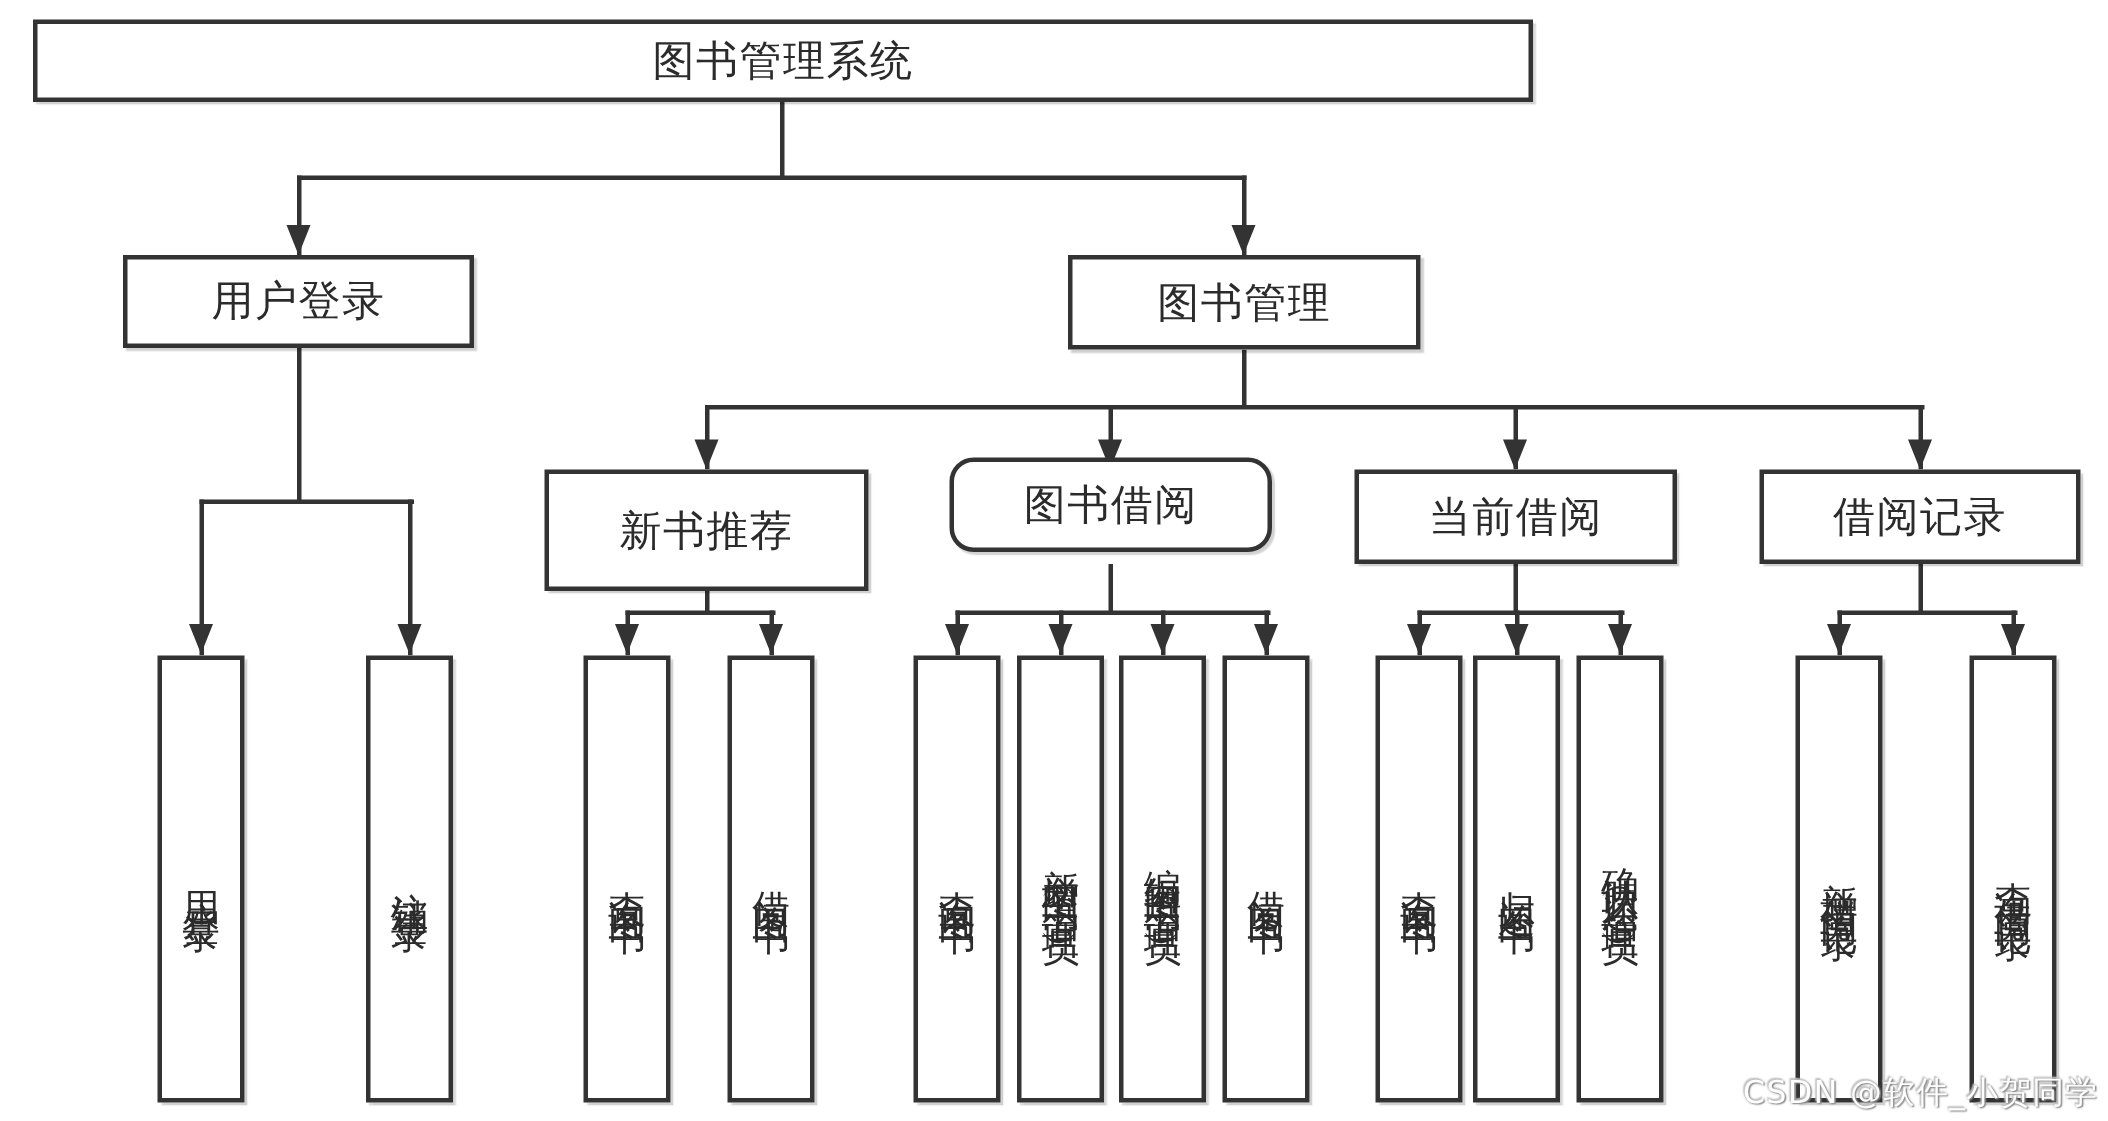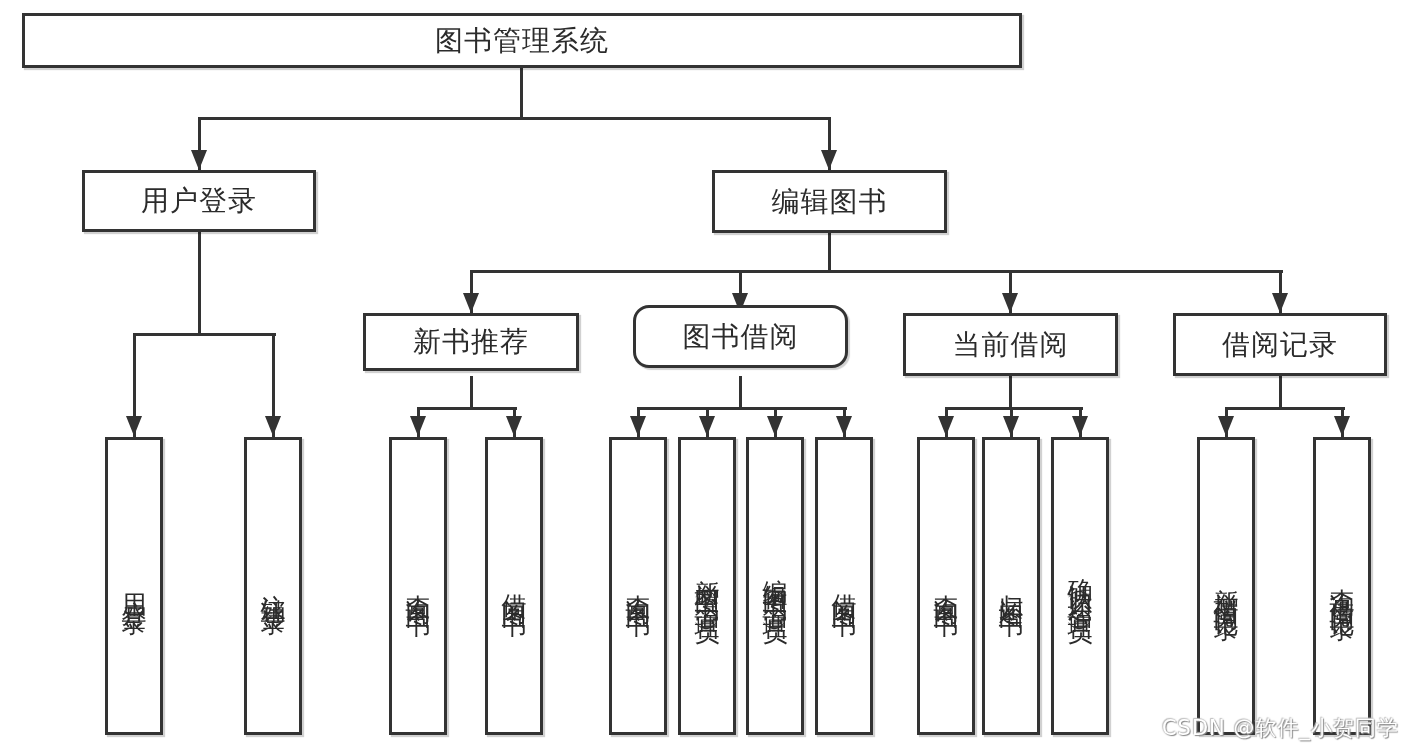--- a/index.html
+++ b/index.html
@@ -94,23 +94,23 @@
   <div class="line" style="left:1279px;top:376px;width:3px;height:33px;"></div>
   <div class="line" style="left:1225px;top:407px;width:120px;height:3px;"></div>
   <div class="line" style="left:1225px;top:407px;width:3px;height:30px;"></div>
   <div class="arrow" style="left:1218px;top:416px;"></div>
   <div class="line" style="left:1341px;top:407px;width:3px;height:30px;"></div>
   <div class="arrow" style="left:1334px;top:416px;"></div>
 
   <div class="node h" style="left:22px;top:13px;width:1000px;height:55px;">图书管理系统</div>
 
   <div class="node h" style="left:82px;top:170px;width:234px;height:62px;">用户登录</div>
-  <div class="node h" style="left:712px;top:170px;width:235px;height:63px;">编辑图书</div>
+  <div class="node h" style="left:712px;top:170px;width:235px;height:63px;">图书管理</div>
 
-  <div class="node h" style="left:363px;top:313px;width:216px;height:58px;">新书推荐</div>
+  <div class="node h" style="left:363px;top:313px;width:216px;height:81px;">新书推荐</div>
   <div class="node h" style="left:633px;top:305px;width:215px;height:63px;border-radius:16px;">图书借阅</div>
   <div class="node h" style="left:1173px;top:313px;width:214px;height:63px;">借阅记录</div>
   <div class="node h" style="left:903px;top:313px;width:215px;height:63px;">当前借阅</div>
 
   <div class="node v" style="left:105px;top:437px;width:58px;height:298px;">
     <span>用户登录</span>
   </div>
   <div class="node v" style="left:244px;top:437px;width:58px;height:298px;">
     <span>注销登录</span>
   </div>

